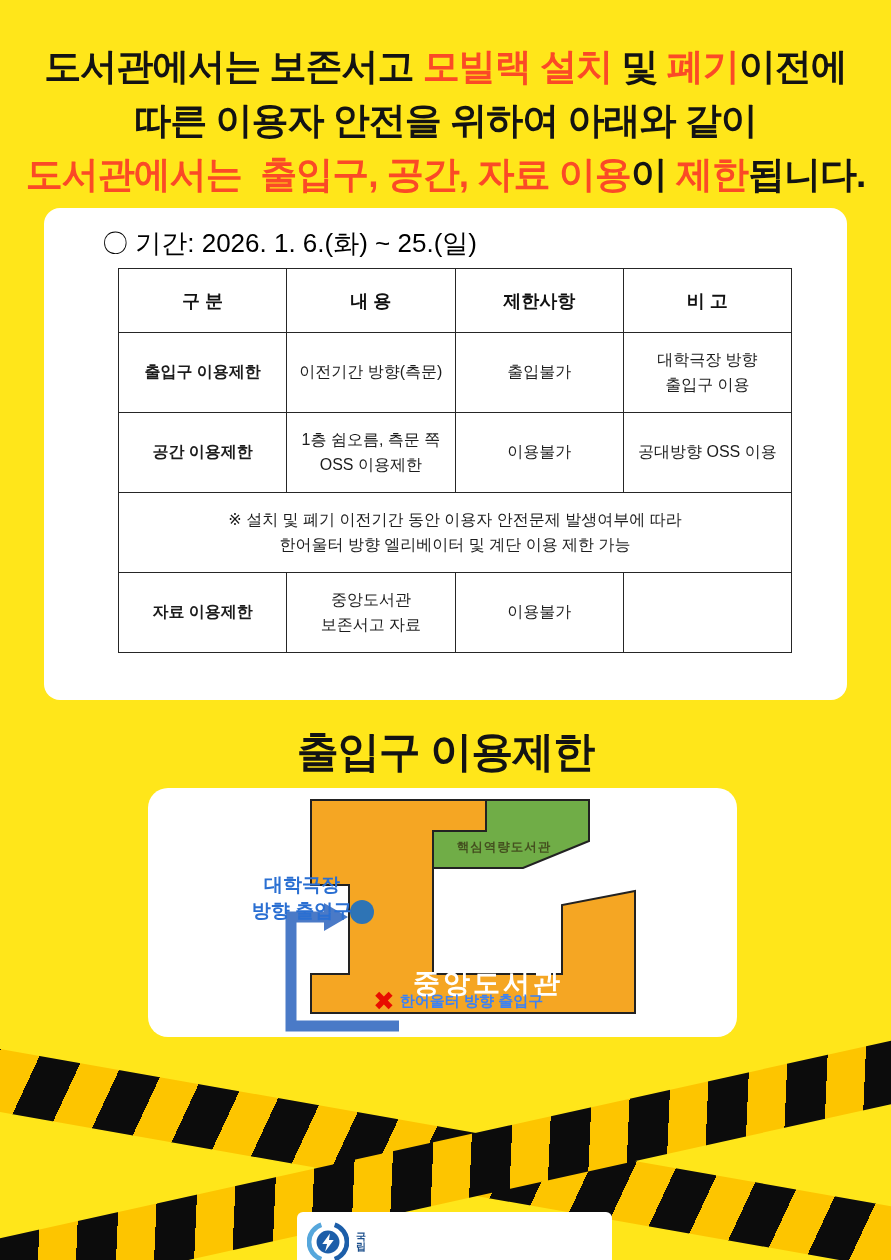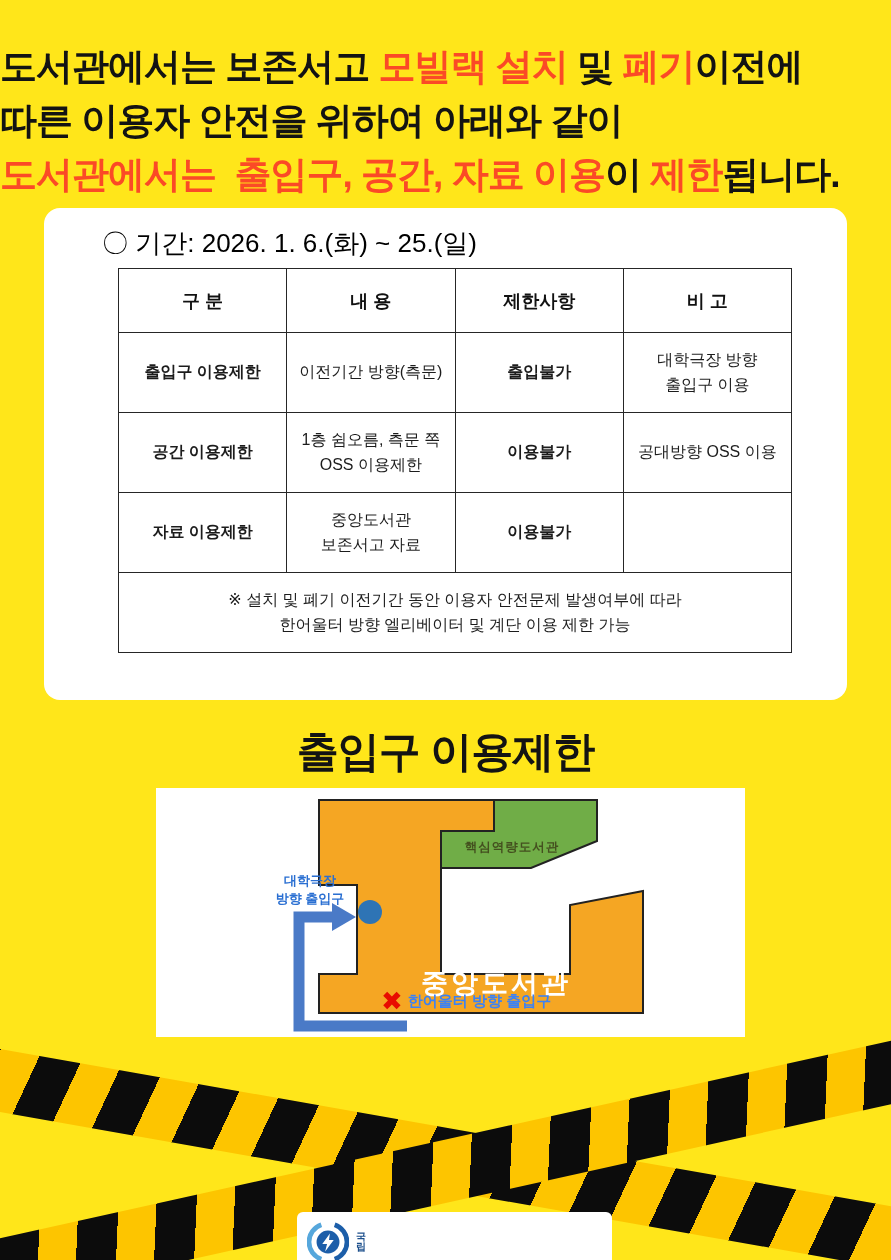--- a/index.html
+++ b/index.html
@@ -15,21 +15,21 @@
   }
   html,body{margin:0;padding:0;background:#777;}
   .poster{
     position:relative;width:891px;height:1260px;margin:0 auto;
     background:var(--poster-yellow,#ffe61a);
     overflow:hidden;
     font-family:"Liberation Sans","DejaVu Sans",sans-serif;
     color:#111;
   }
   
-  .title{position:absolute;top:40px;left:0;width:100%;}
+  .title{position:absolute;top:40px;left:0;width:100%;text-align:center;}
   .title-line{
     font-size:37px;font-weight:900;line-height:54px;letter-spacing:-1px;color:#131313;
     white-space:pre;
   }
   .title-line .seg.red{color:var(--accent-red,#fb4a26);}
   
   .notice-box{
     position:absolute;left:44px;top:208px;width:803px;height:492px;
     background:#fff;border-radius:16px;box-sizing:border-box;
     padding:18px 0 6px 58px;
@@ -39,32 +39,32 @@
   table.restriction{
     margin:8px 0 0 16px;border-collapse:collapse;table-layout:fixed;width:674px;
   }
   table.restriction th,table.restriction td{
     border:1.6px solid #262626;text-align:center;vertical-align:middle;
     padding:4px 6px;box-sizing:border-box;white-space:pre-line;
   }
   table.restriction th{height:64px;font-size:18px;font-weight:600;color:#111;margin-left:28px;}
   table.restriction td{height:80px;font-size:16px;line-height:1.55;color:#1c1c1c;}
   td.cell-category{font-size:18px;font-weight:800;}
-  td.cell-restriction{font-size:17px;font-weight:700;color:var(--restriction-red,#ff6547);}
+  td.cell-restriction{font-size:17px;font-weight:400;color:var(--restriction-red,#ff6547);}
   td.cell-footnote{height:84px;font-size:16.5px;line-height:1.7;}
   
   .map-heading{
     position:absolute;top:724px;left:0;width:100%;text-align:center;
     font-size:42px;font-weight:900;letter-spacing:-1px;color:#131313;margin:0;
   }
-  .map-box{position:absolute;left:156px;top:788px;width:589px;height:249px;background:#fff;}
+  .map-box{position:absolute;left:148px;top:788px;width:589px;height:249px;background:#fff;border-radius:20px;}
   .map-box svg.floor{position:absolute;inset:0;}
   .map-lbl{position:absolute;text-align:center;}
   .green-lbl{left:286px;top:51px;width:140px;font-size:12.5px;font-weight:700;letter-spacing:1px;color:#44501f;}
-  .open-lbl{left:94px;top:84px;width:120px;font-size:13px;line-height:1.35;font-weight:800;
+  .open-lbl{left:94px;top:84px;width:120px;font-size:19px;line-height:1.35;font-weight:800;
             color:var(--label-blue,#2a6fd2);white-space:pre-line;}
   .main-lbl{left:240px;top:177px;width:200px;font-size:27px;font-weight:800;letter-spacing:3px;color:#fff;}
   .closed-row{position:absolute;left:225px;top:200px;display:flex;align-items:center;gap:5px;}
   .x-mark{color:#e80c00;font-size:26px;font-weight:900;line-height:26px;}
   .closed-txt{font-size:15px;font-weight:700;color:#3b82f6;white-space:nowrap;}
   
   .tape{
     position:absolute;height:62px;z-index:2;
     background:repeating-linear-gradient(105deg,#0c0c0c 0 40px,var(--tape-gold,#fdc500) 40px 78px);
   }
@@ -111,29 +111,29 @@
 출입구 이용</td>
           </tr>
           <tr>
             <td class="cell-category">공간 이용제한</td>
             <td class="cell-content">1층 쉼오름, 측문 쪽
 OSS 이용제한</td>
             <td class="cell-restriction">이용불가</td>
             <td class="cell-note">공대방향 OSS 이용</td>
           </tr>
           <tr>
+            <td colspan="4" class="cell-footnote">※ 설치 및 폐기 이전기간 동안 이용자 안전문제 발생여부에 따라
+한어울터 방향 엘리베이터 및 계단 이용 제한 가능</td>
+          </tr>
+          <tr>
             <td class="cell-category">자료 이용제한</td>
             <td class="cell-content">중앙도서관
 보존서고 자료</td>
             <td class="cell-restriction">이용불가</td>
             <td class="cell-note"></td>
-          </tr>
-          <tr>
-            <td colspan="4" class="cell-footnote">※ 설치 및 폐기 이전기간 동안 이용자 안전문제 발생여부에 따라
-한어울터 방향 엘리베이터 및 계단 이용 제한 가능</td>
           </tr>
         </tbody>
       </table>
   </section>
 
   <h2 class="map-heading">출입구 이용제한</h2>
 
   <div class="map-box">
     <svg class="floor" viewBox="0 0 585 249" width="585" height="249">
       <path d="M163,12 L338,12 L338,43 L285,43 L285,186 L414,186 L414,117 L487,103 L487,225 L163,225 L163,186 L201,186 L201,97 L163,97 Z" fill="#f5a623" stroke="#222" stroke-width="2"></path>

